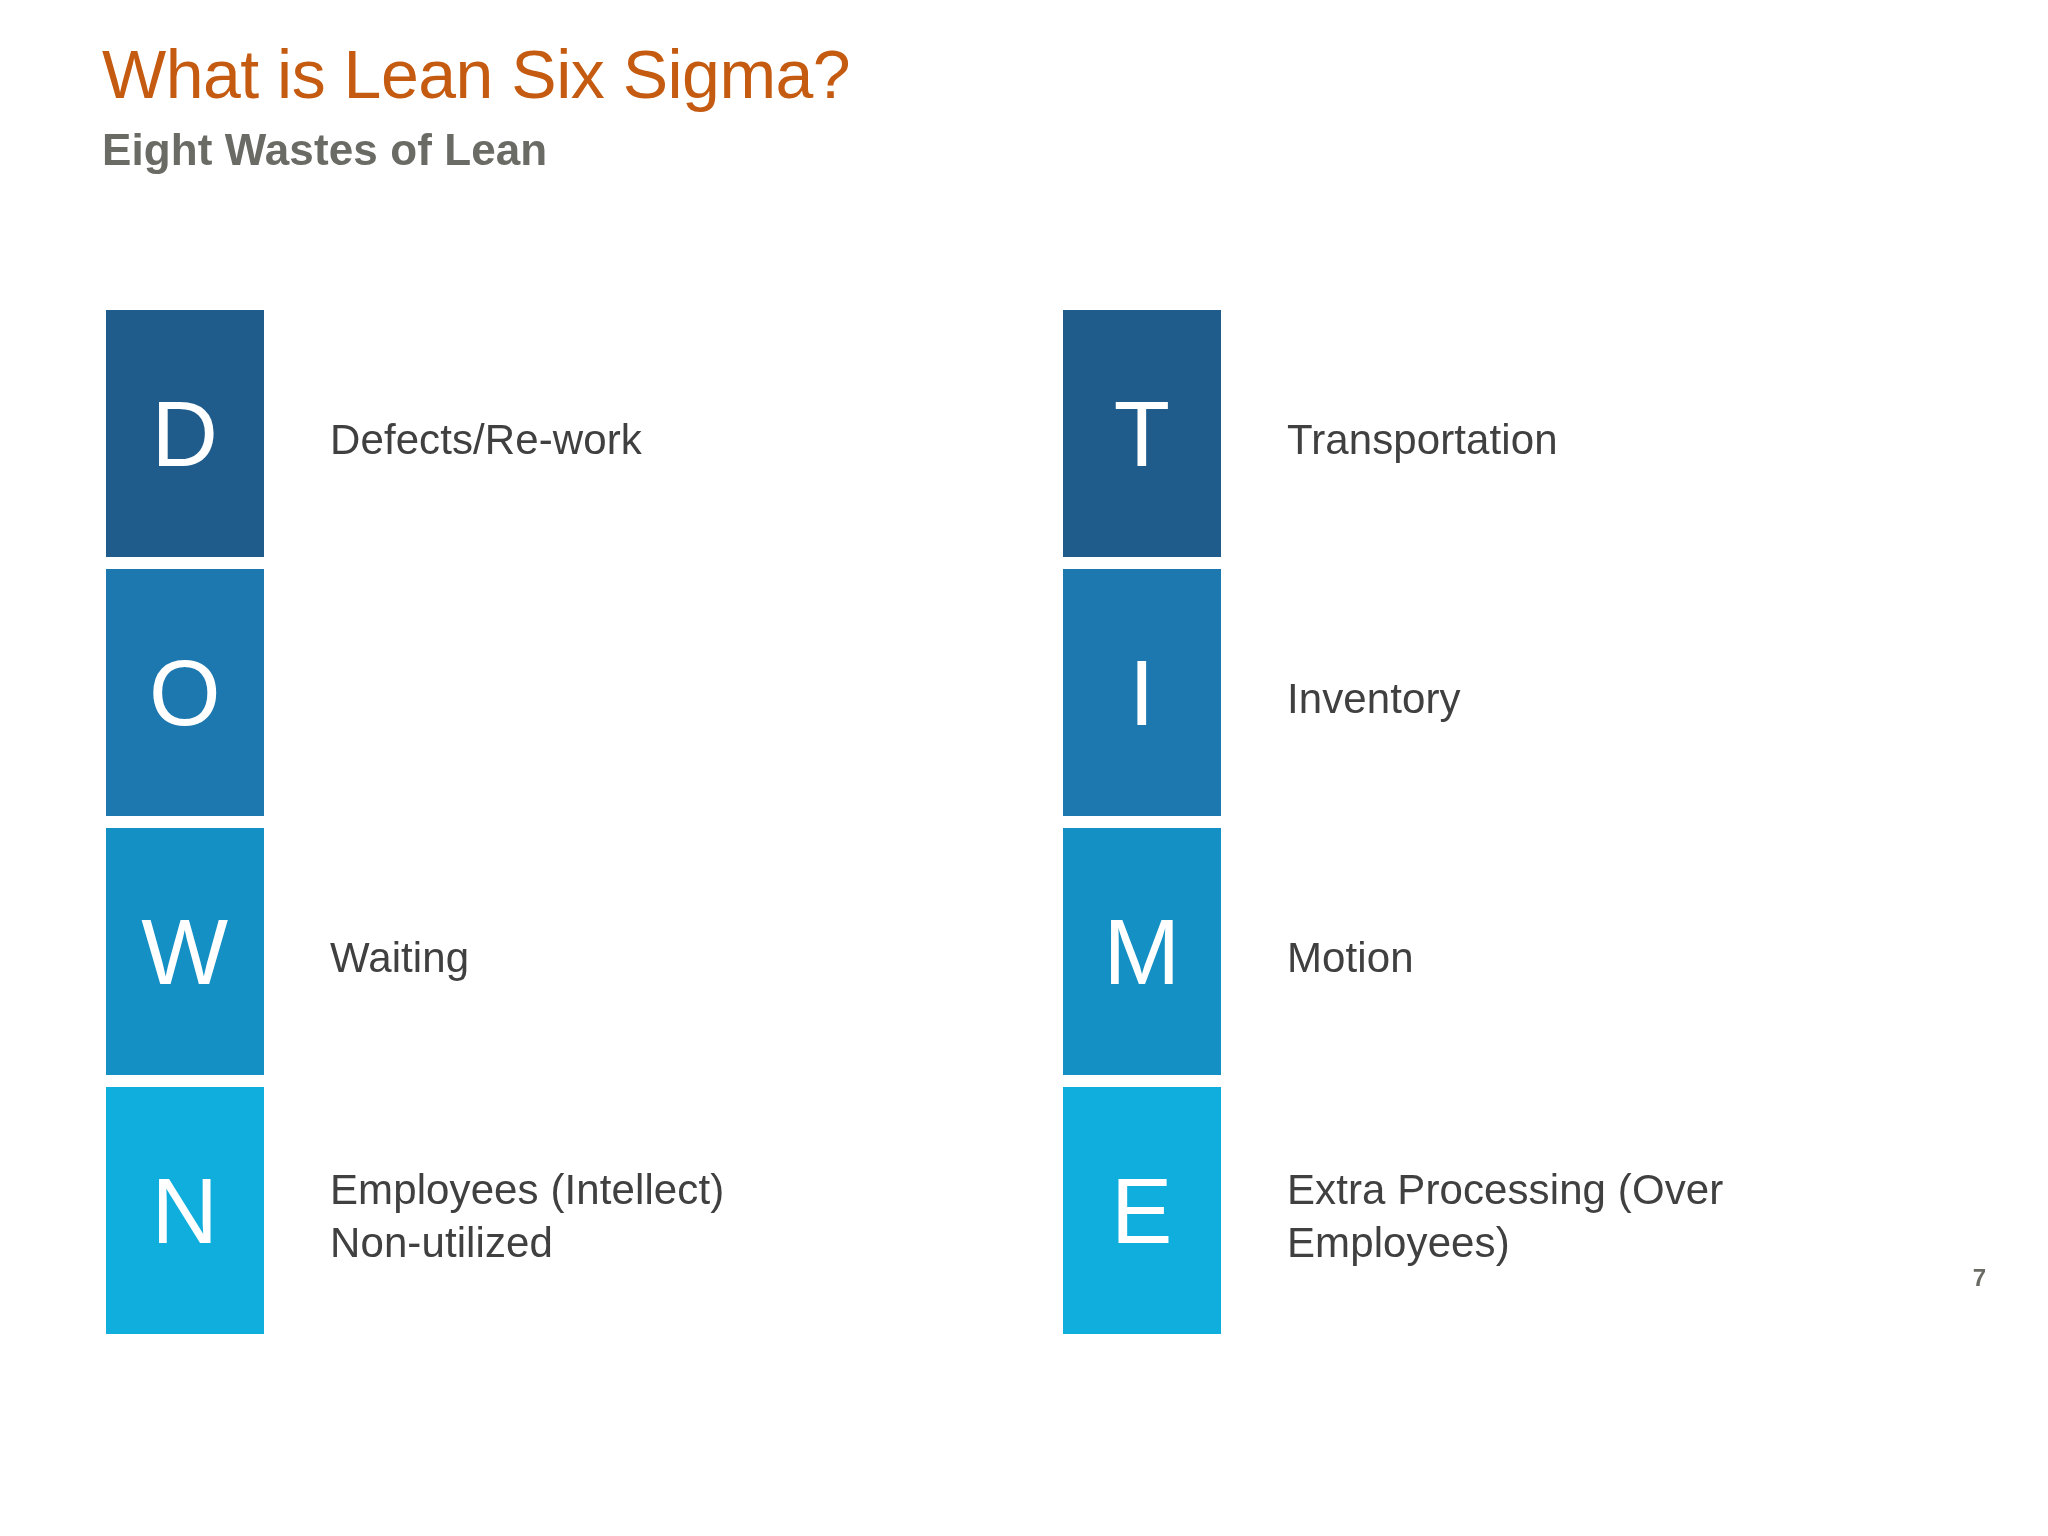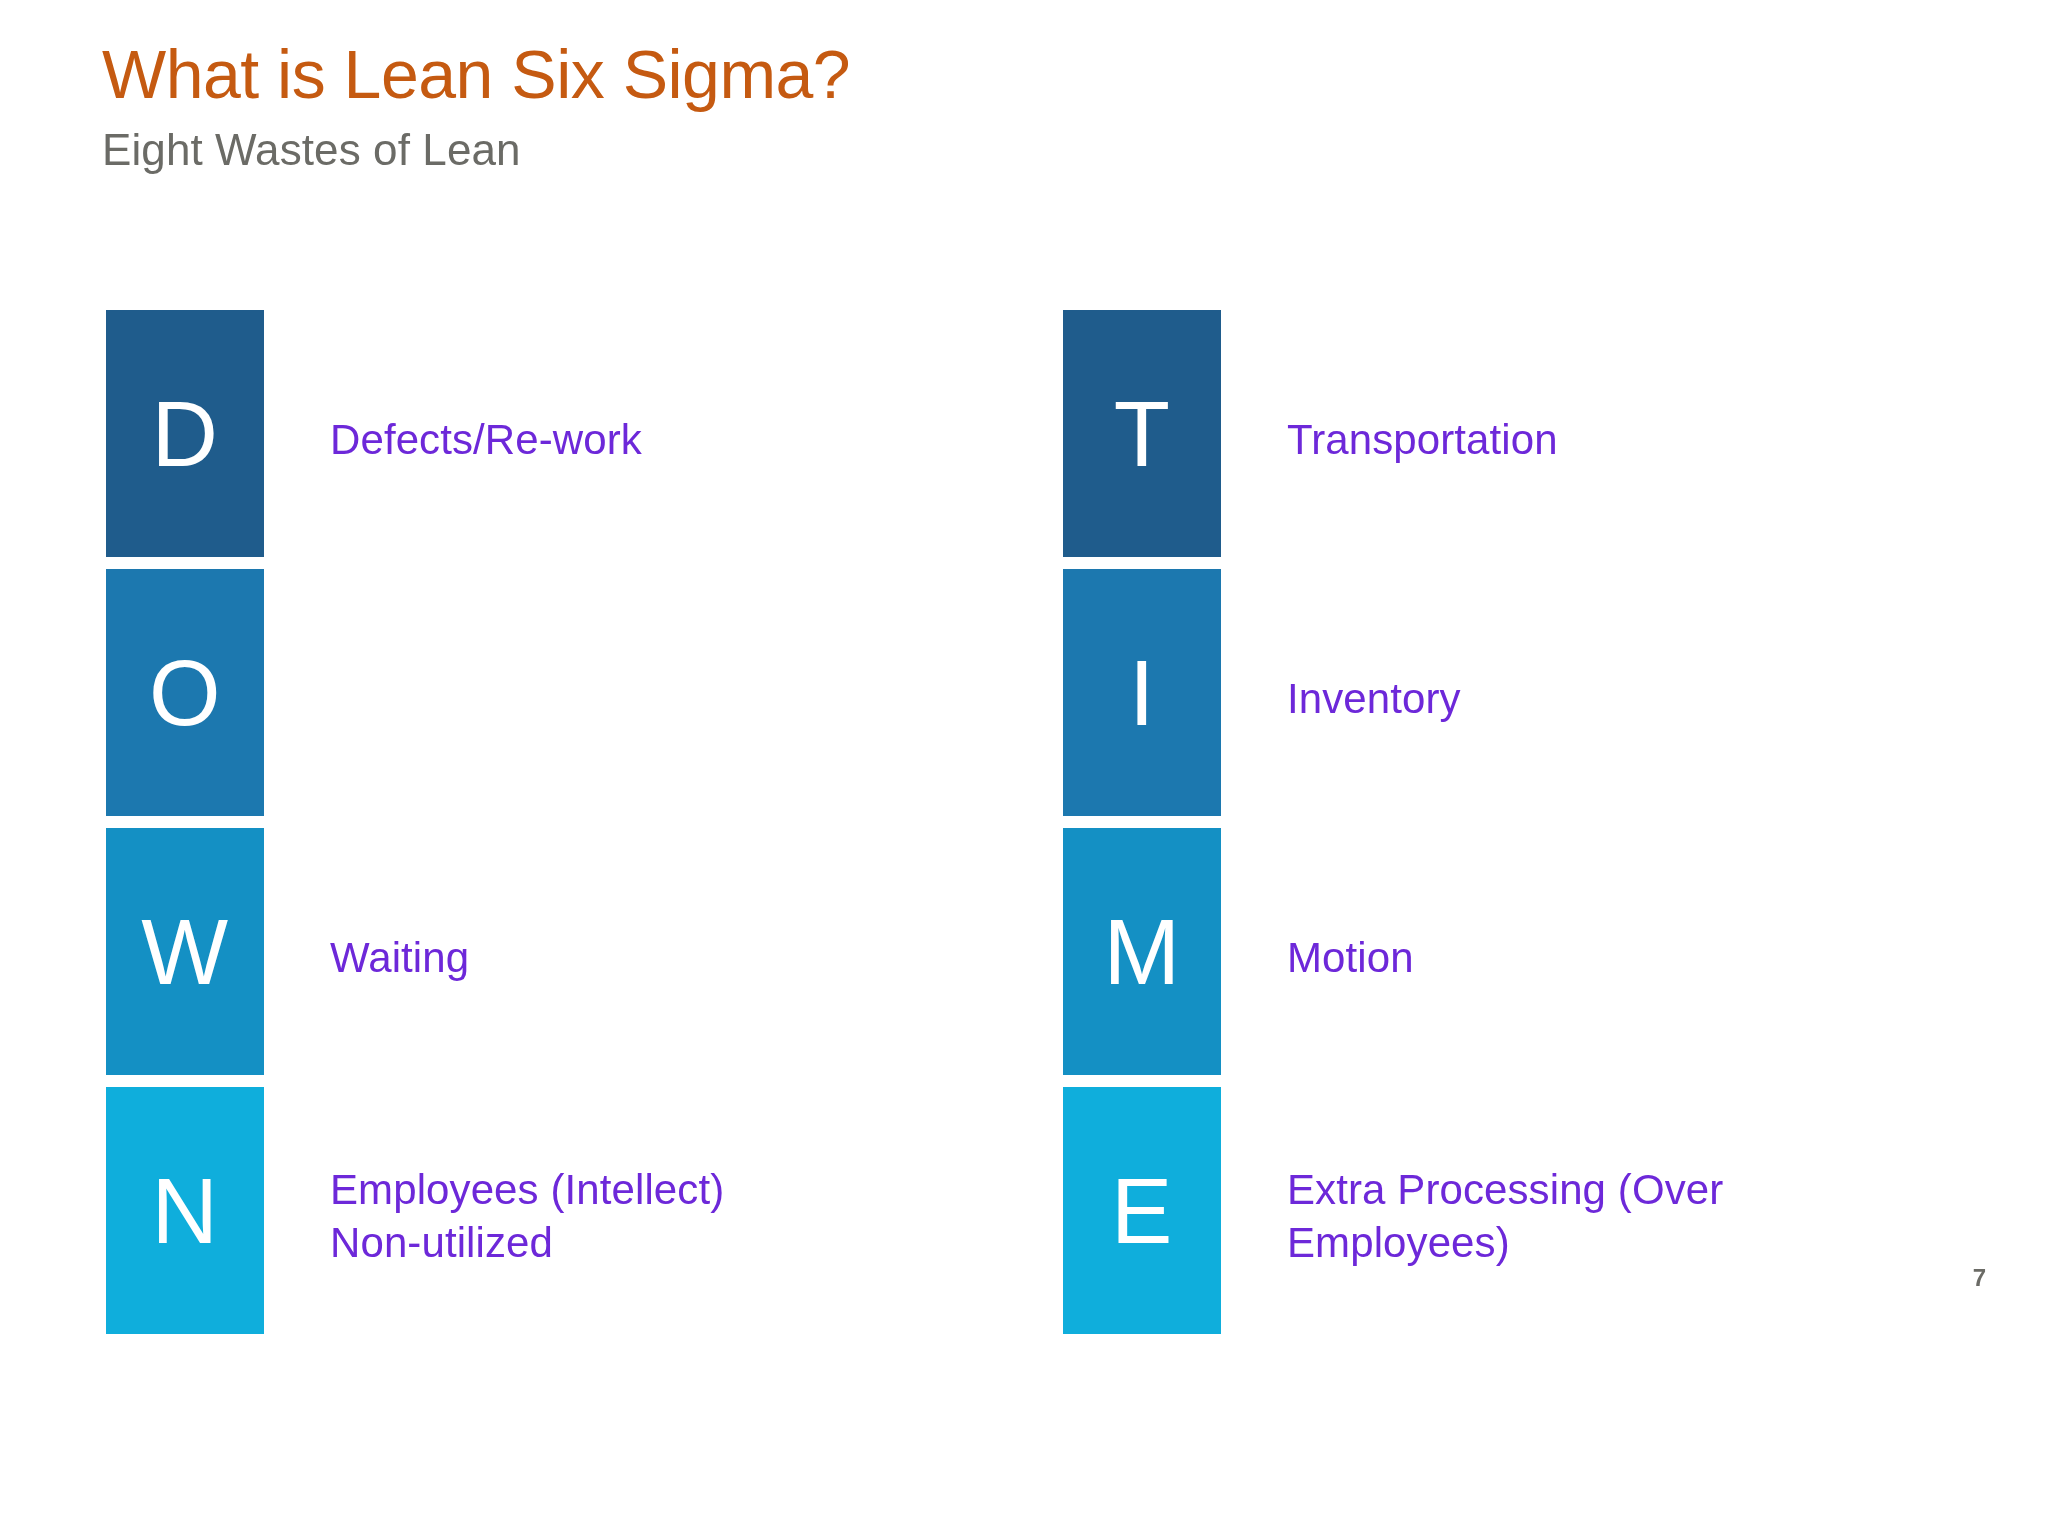--- a/index.html
+++ b/index.html
@@ -35,21 +35,21 @@
     font-weight: 400;
     color: #C55A11;
     letter-spacing: -0.5px;
     white-space: nowrap;
   }
 
   #slide-subtitle {
     margin-top: 16px;
     font-size: 44px;
     line-height: 1.1;
-    font-weight: 400;
+    font-weight: 700;
     color: #6B6B66;
     letter-spacing: 0.1px;
     white-space: nowrap;
   }
 
   
   #waste-board {
     position: absolute;
     left: 0;
     top: 0;
@@ -93,21 +93,21 @@
   }
 
   .waste-label {
     position: absolute;
     left: 224px;
     top: 50%;
     transform: translateY(-50%);
     width: 640px;
     font-size: 42px;
     line-height: 1.28;
-    color: #6d28d9;
+    color: #404040;
     letter-spacing: 0.1px;
   }
 
   .waste-label .line {
     display: block;
     white-space: nowrap;
   }
 
   
   #page-number {

